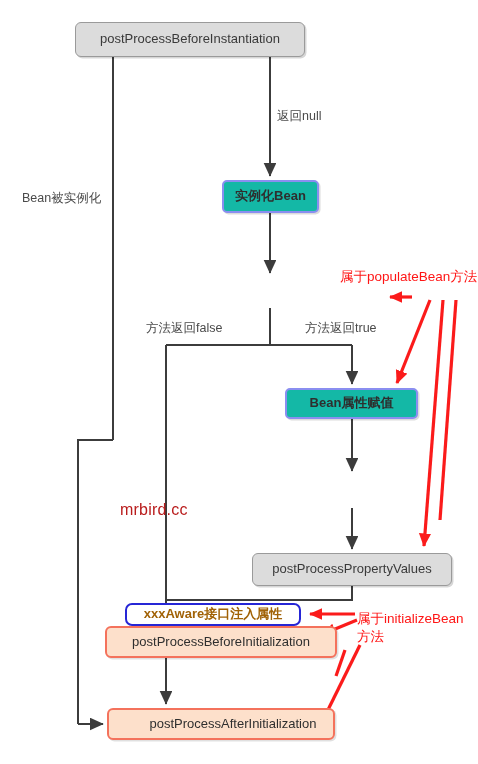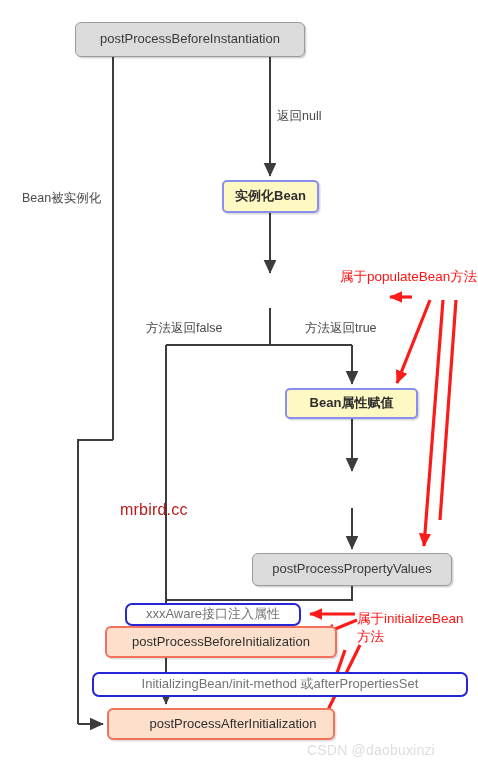--- a/index.html
+++ b/index.html
@@ -26,21 +26,21 @@
   .grey{
     background:#dcdcdc;
     border:1px solid #9a9a9a;
     border-radius:6px;
     color:#3a3a3a;
     font-size:13px;
     box-shadow:1.5px 1.5px 0 rgba(0,0,0,.16);
   }
   
   .lav{
-    background:#fef9c3;
+    background:#14b8a6;
     border:2px solid #8a8ef0;
     border-radius:5px;
     color:#2e2e2e;
     font-size:13px;
     font-weight:600;
     box-shadow:1.5px 1.5px 0 rgba(0,0,0,.14);
   }
   
   .orange{
     background:#fde0cb;
@@ -48,22 +48,22 @@
     border-radius:6px;
     color:#2f2f2f;
     font-size:13px;
     box-shadow:1.5px 1.5px 0 rgba(0,0,0,.12);
   }
   
   .bluebox{
     background:#ffffff;
     border:2px solid #2626d6;
     border-radius:7px;
-    color:#737373;
-    font-weight:normal;
+    color:#a16207;
+    font-weight:bold;
     font-size:13px;
   }
 
   .edge-label{
     position:absolute;
     color:#4a4a4a;
     font-size:12.5px;
     white-space:nowrap;
   }
 
@@ -177,36 +177,34 @@
 
   <div id="n-beanprop" class="node lav">Bean属性赋值</div>
 
 
   <div id="n-pppv" class="node grey">postProcessPropertyValues</div>
 
   <div id="n-aware" class="node bluebox">xxxAware接口注入属性</div>
 
   <div id="n-ppbinit" class="node orange">postProcessBeforeInitialization</div>
 
-  <div id="n-initbean" class="node bluebox">InitializingBean/init-method 或afterPropertiesSet</div>
 
   <div id="n-ppainit" class="node orange">postProcessAfterInitialization</div>
 
   <div id="l-beaninst" class="edge-label">Bean被实例化</div>
 
   <div id="l-retnull" class="edge-label">返回null</div>
 
   <div id="l-false" class="edge-label">方法返回false</div>
 
   <div id="l-true" class="edge-label">方法返回true</div>
 
   <div id="r-populate" class="red-note">属于populateBean方法</div>
 
   <div id="r-initbean" class="red-note">
     <span>属于initializeBean</span><br>
     <span>方法</span>
   </div>
 
   <div id="w-mrbird" class="watermark">mrbird.cc</div>
 
-  <div id="w-csdn" class="watermark csdn">CSDN @daobuxinzi</div>
 
 </div>
 
 </body></html>

